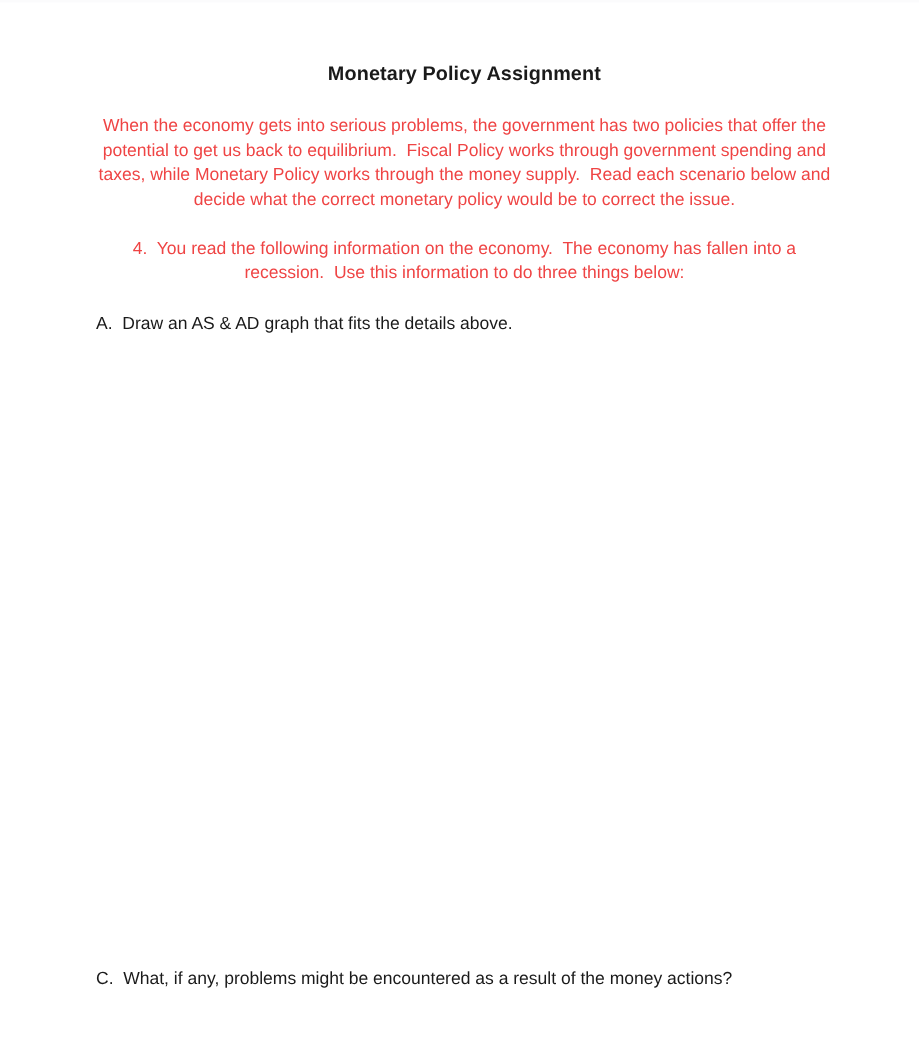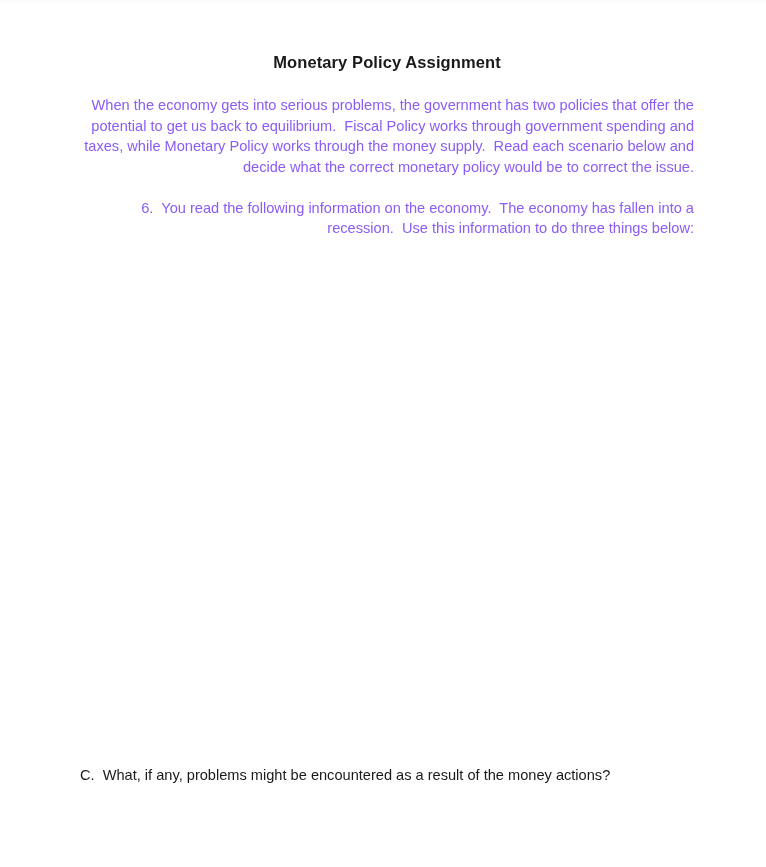--- a/index.html
+++ b/index.html
@@ -41,23 +41,23 @@
     font-weight: bold;
     color: #1a1a1a;
     letter-spacing: 0.1px;
     margin: 0;
     padding-top: 52px;
     line-height: 20px;
   }
   .para {
     font-size: 14.6px;
     line-height: 20.6px;
-    color: #8b5cf6;
+    color: #ef4444;
     margin: 0;
-    text-align: right;
+    text-align: center;
     white-space: pre-wrap;
   }
   .para-intro {
     margin-top: 23px;
   }
   .para-question {
     margin-top: 20.5px;
   }
   .item-line {
     font-size: 14.6px;
@@ -77,22 +77,23 @@
 <div class="page">
 
   <div class="top-rule"></div>
 
   <div class="content">
 
     <h1 class="doc-title">Monetary Policy Assignment</h1>
 
     <p class="para para-intro">When the economy gets into serious problems, the government has two policies that offer the potential to get us back to equilibrium.  Fiscal Policy works through government spending and taxes, while Monetary Policy works through the money supply.  Read each scenario below and decide what the correct monetary policy would be to correct the issue.</p>
 
-    <p class="para para-question">6.  You read the following information on the economy.  The economy has fallen into a recession.  Use this information to do three things below:</p>
+    <p class="para para-question">4.  You read the following information on the economy.  The economy has fallen into a recession.  Use this information to do three things below:</p>
 
+    <p class="item-line item-a">A.  Draw an AS &amp; AD graph that fits the details above.</p>
 
     <div class="answer-space-a spacer-row"></div>
 
 
     <div class="answer-space-b spacer-row"></div>
 
     <p class="item-line">C.  What, if any, problems might be encountered as a result of the money actions?</p>
 
   </div>
 </div>

